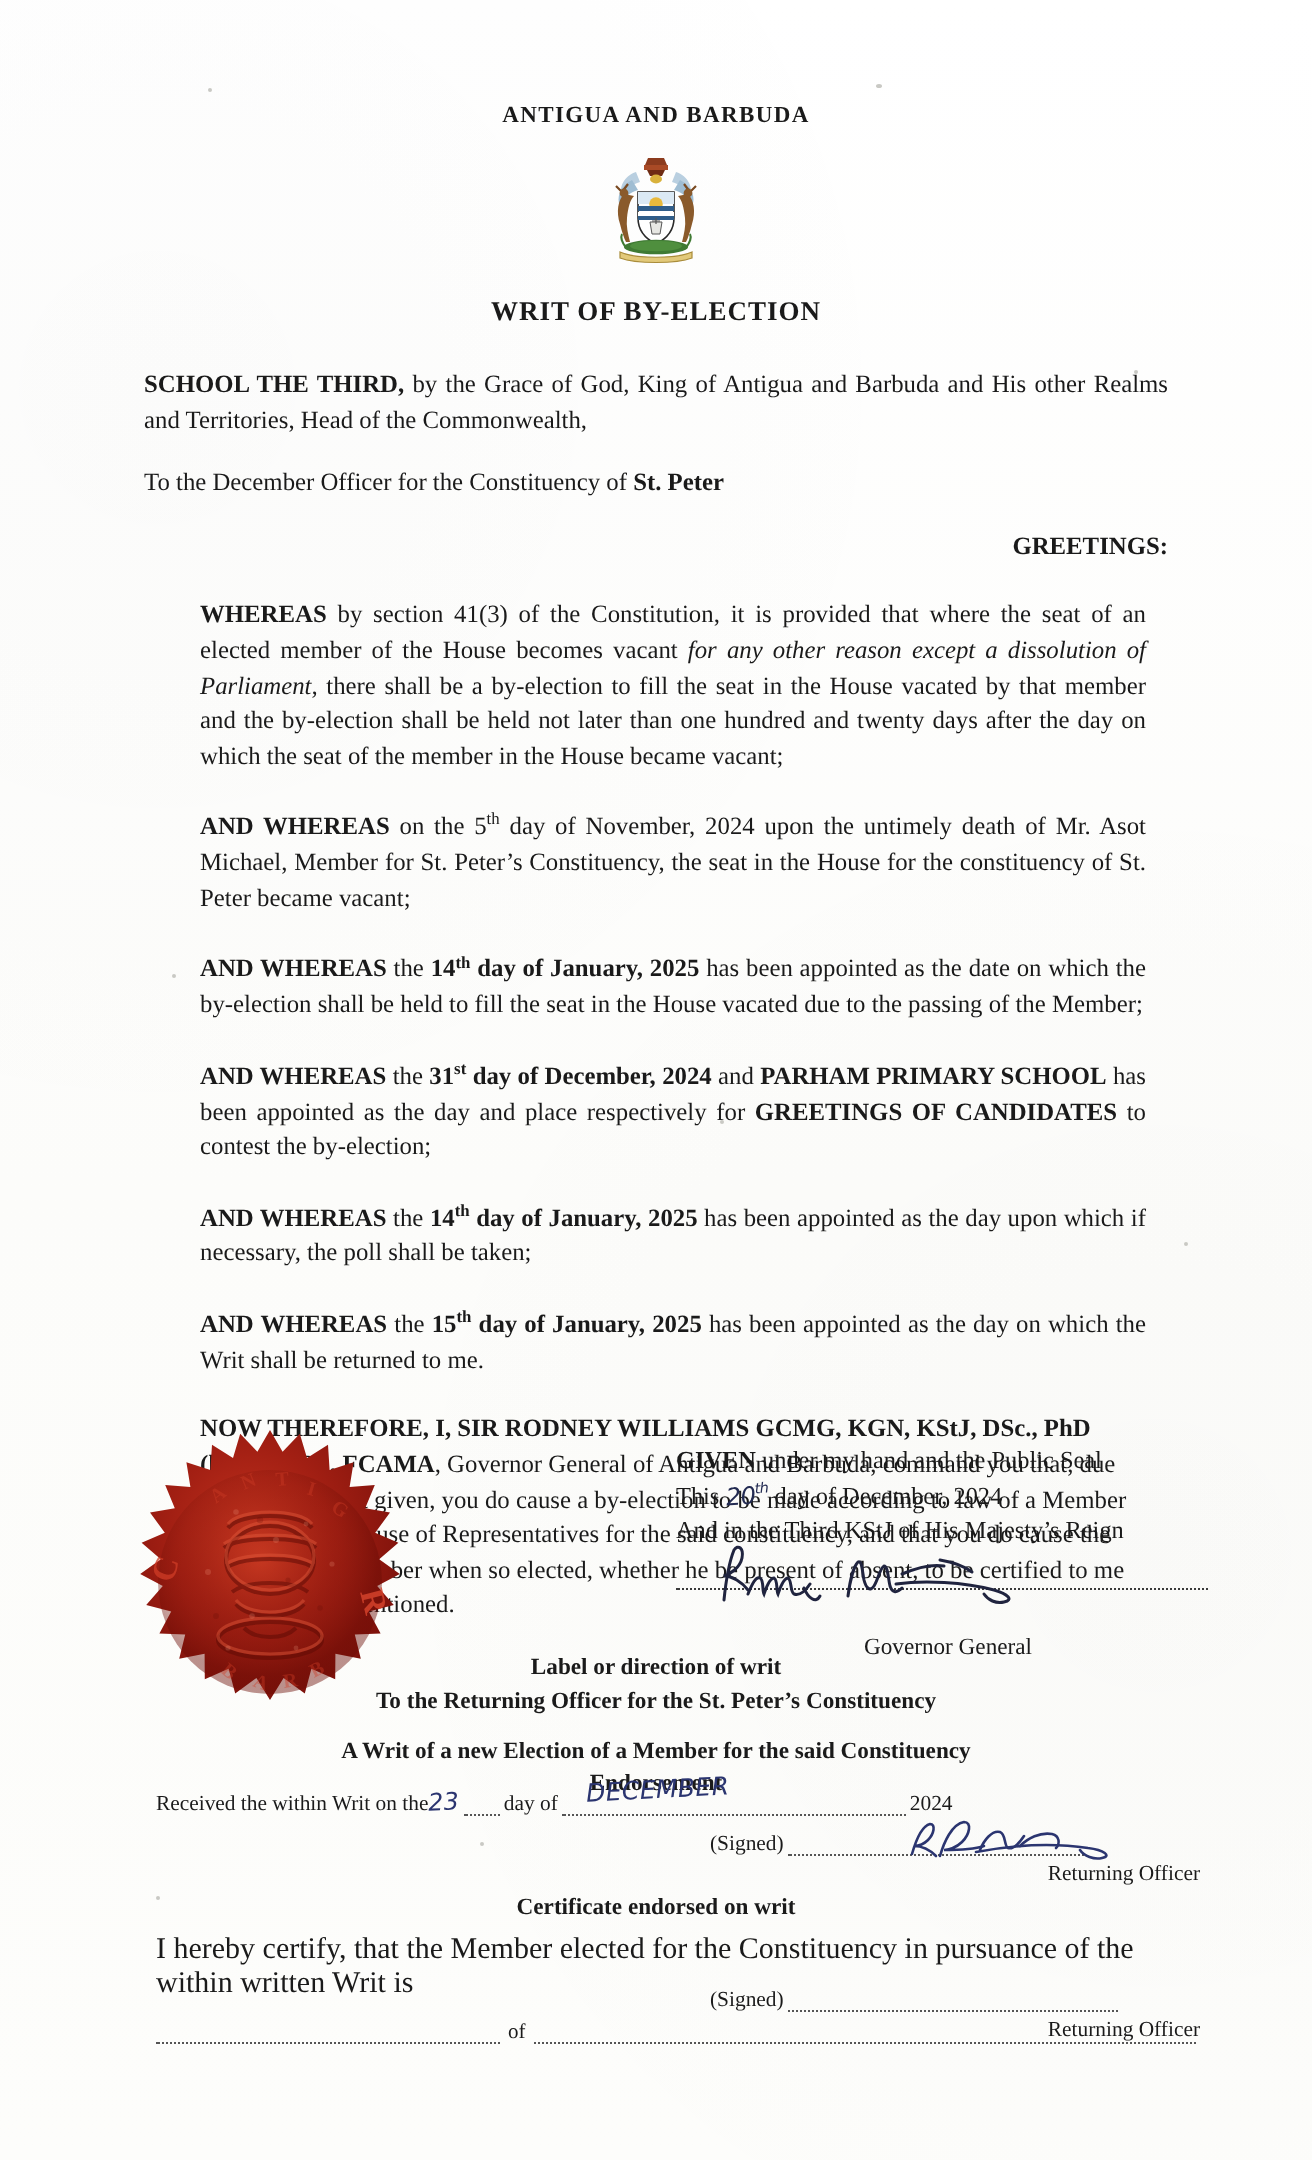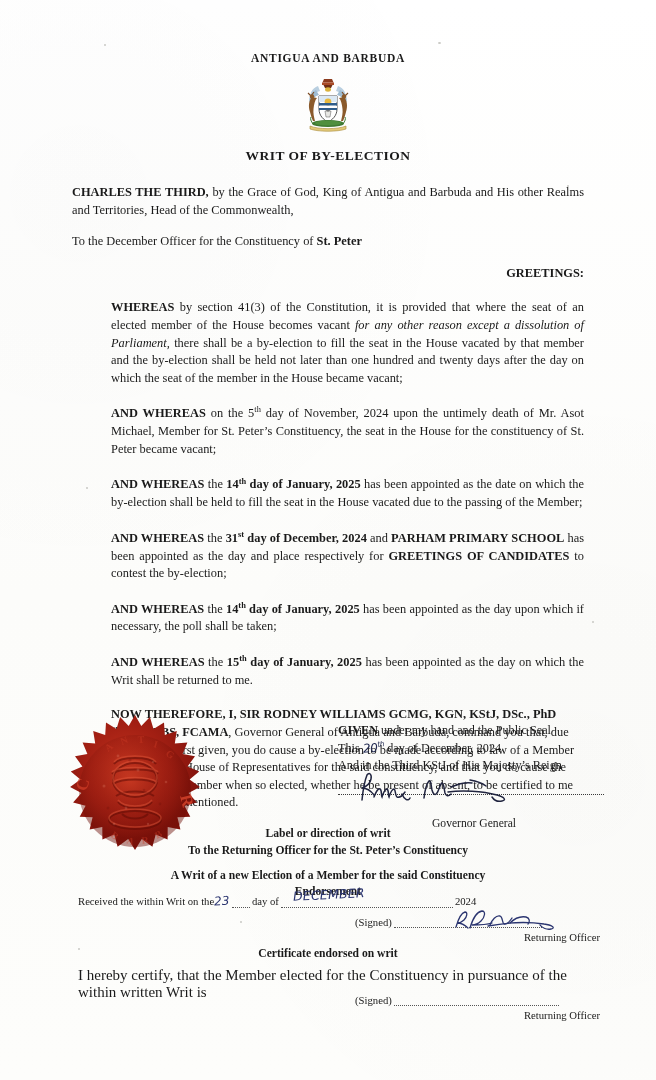--- a/index.html
+++ b/index.html
@@ -60,21 +60,21 @@
   }
 
   p.flush {
     margin: 0;
     font-size: 12.4px;
     line-height: 1.42;
     text-align: justify;
     text-justify: inter-word;
   }
   p.indent {
-    margin: 0 0 0 39px;
+    margin: 0 0 0 28px;
     width: 473px;
     font-size: 12.4px;
     line-height: 1.42;
     text-align: justify;
     text-justify: inter-word;
   }
   p.indent:last-child { text-align: left; }
   .gap-md { height: 14px; }
   .gap-lg { height: 17px; }
 
@@ -301,21 +301,21 @@
         <path d="M17 48 C15 45, 14 43, 15 41" stroke="#3f7a33" stroke-width="1" fill="none"></path>
         <path d="M47 48 C49 45, 50 43, 49 41" stroke="#3f7a33" stroke-width="1" fill="none"></path>
       </svg>
     </div>
 
     <div class="writ-title">WRIT OF BY-ELECTION</div>
 
     <div class="body-col" style="margin-top:20px;">
 
       <p class="flush">
-        <b>CHARLES THE THIRD,</b><span> by the Grace of God, King of Antigua and Barbuda and His other Realms and Territories, Head of the Commonwealth,</span>
+        <b>SCHOOL THE THIRD,</b><span> by the Grace of God, King of Antigua and Barbuda and His other Realms and Territories, Head of the Commonwealth,</span>
       </p>
 
       <div class="gap-md"></div>
 
       <p class="flush" style="text-align:left;">
         <span>To the December Officer for the Constituency of </span><b>St. Peter</b>
       </p>
 
       <div class="gap-md"></div>
 
@@ -491,20 +491,25 @@
           <path d="M36 19 C52 16, 72 14, 92 17 C100 18, 104 21, 99 22 C95 23, 90 21, 88 18"></path>
         </g>
       </svg>
     </span>
     <div class="ro-caption">Returning Officer</div>
   </div>
 
   <div class="cert-block">
     <div class="ctr-bold">Certificate endorsed on writ</div>
     <div class="cert-line" style="margin-top:4px;">I hereby certify, that the Member elected for the Constituency in pursuance of the within written Writ is</div>
+    <div class="blank-row">
+      <span class="d1"></span>
+      <span class="of">of</span>
+      <span class="d2"></span>
+    </div>
   </div>
 
   <div class="signed-row-2">
     <span>(Signed)</span><span class="dots-inline"></span>
     <div class="ro-caption">Returning Officer</div>
   </div>
 
 </div>
 
 </body></html>

